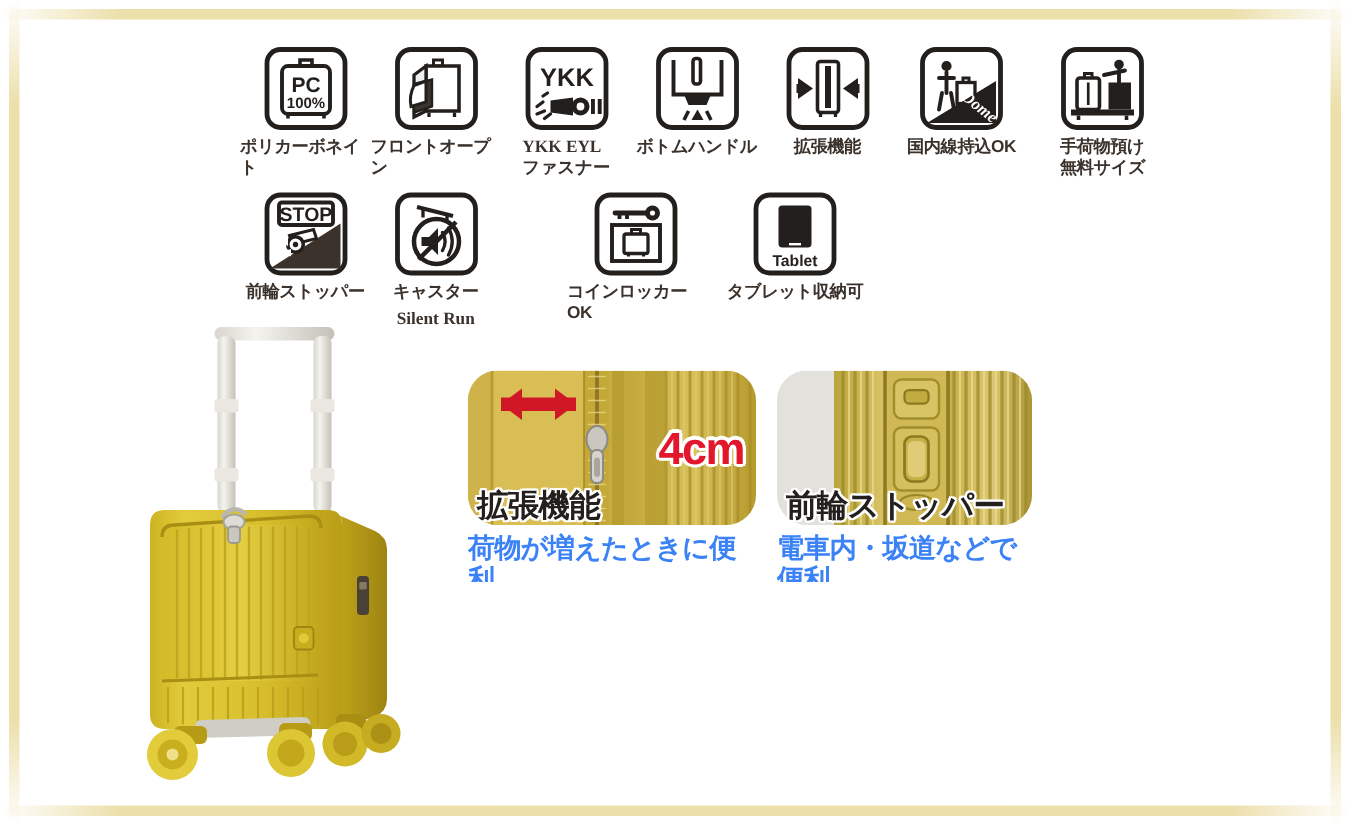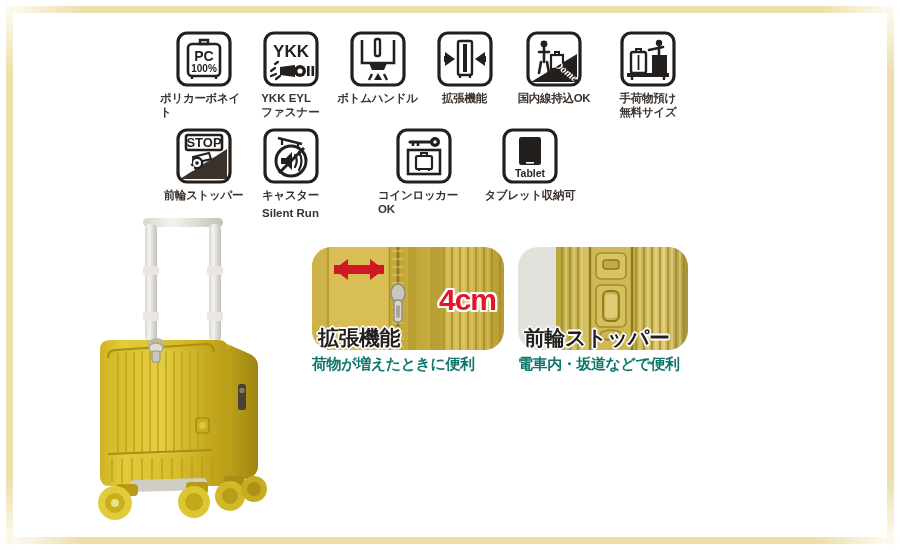--- a/index.html
+++ b/index.html
@@ -50,21 +50,21 @@
     display:flex; flex-direction:column; align-items:center;
   }
   .icon-box { width:58px; height:58px; }
   .icon-box svg { display:block; width:58px; height:58px; }
   .icon-label {
     margin-top:4px; 
     font-size:11.5px; font-weight:bold; color:#3b322c;
     line-height:1.18; letter-spacing:-0.3px;
     white-space:pre-line;
   }
-  .icon-label.latin { font-weight:bold; letter-spacing:0px; }
+  .icon-label.latin { font-weight:bold; letter-spacing:0px;font-family:Liberation Serif, serif; }
   
   .cell-w1 { width:96px !important; }
   .cell-w2 { width:92px !important; }
 
   
   #suitcase-photo {
     position:absolute; left:78px; top:208px; width:210px; height:312px;
   }
   #suitcase-photo svg { display:block; }
 
@@ -78,22 +78,22 @@
   .panel-photo svg { display:block; }
   .panel-title {
     position:absolute; left:6px; bottom:2px;
     font-size:21px; font-weight:bold; color:#231f1c;
     letter-spacing:-0.5px; line-height:1;
     text-shadow:
       1.6px 0 0 #fff, -1.6px 0 0 #fff, 0 1.6px 0 #fff, 0 -1.6px 0 #fff,
       1.2px 1.2px 0 #fff, -1.2px 1.2px 0 #fff, 1.2px -1.2px 0 #fff, -1.2px -1.2px 0 #fff;
   }
   .panel-caption {
-    margin-top:5px; font-size:15px; font-weight:bold;
-    color:#0f766e; letter-spacing:-0.4px; line-height:1.15;
+    margin-top:5px; font-size:18px; font-weight:bold;
+    color:#3b82f6; letter-spacing:-0.4px; line-height:1.15;
   }
   .measure-label {
     position:absolute; right:8px; top:38px;
     font-size:30px; font-weight:bold; color:#e2172b;
     letter-spacing:-1px; line-height:1;
     text-shadow:
       2.2px 0 0 #fff, -2.2px 0 0 #fff, 0 2.2px 0 #fff, 0 -2.2px 0 #fff,
       1.7px 1.7px 0 #fff, -1.7px 1.7px 0 #fff, 1.7px -1.7px 0 #fff, -1.7px -1.7px 0 #fff;
   }
 </style>
@@ -116,20 +116,34 @@
           <path d="M25 10h8v4h-8z" fill="none" stroke="#231f1c" stroke-width="2.4"></path>
           <rect x="13" y="14" width="32" height="32" rx="4" fill="none" stroke="#231f1c" stroke-width="2.6"></rect>
           <path d="M17 46v3M41 46v3" stroke="#231f1c" stroke-width="2.4"></path>
           <text x="29" y="31" font-family="Liberation Sans, sans-serif" font-size="14" font-weight="bold" fill="#231f1c" text-anchor="middle">PC</text>
           <text x="29" y="42" font-family="Liberation Sans, sans-serif" font-size="10" font-weight="bold" fill="#231f1c" text-anchor="middle">100%</text>
         </svg>
       </div>
       <div class="icon-label">ポリカーボネイト</div>
     </div>
 
+    <div class="icon-cell">
+      <div class="icon-box">
+        <svg viewBox="0 0 58 58">
+          <rect x="3" y="3" width="52" height="52" rx="9" fill="none" stroke="#231f1c" stroke-width="3.2"></rect>
+          <path d="M27 10h6v4h-6z" fill="none" stroke="#231f1c" stroke-width="2"></path>
+          <path d="M22 14 L44 14 L44 44 L22 44 Z" fill="#fff" stroke="#231f1c" stroke-width="2.4"></path>
+          <path d="M22 14 L14 20 L14 48 L22 44 Z" fill="#efefef" stroke="#231f1c" stroke-width="2.2"></path>
+          <path d="M14 26 L26 23 L26 41 L14 45 Z" fill="#3c352f" stroke="#231f1c" stroke-width="1.6"></path>
+          <path d="M14 27 C12 31 11 36 12 41 L22 38 L22 24 Z" fill="#fff" stroke="#231f1c" stroke-width="2"></path>
+          <path d="M24 45v3M41 45v3" stroke="#231f1c" stroke-width="2.2"></path>
+        </svg>
+      </div>
+      <div class="icon-label">フロントオープン</div>
+    </div>
 
     <div class="icon-cell">
       <div class="icon-box">
         <svg viewBox="0 0 58 58">
           <rect x="3" y="3" width="52" height="52" rx="9" fill="none" stroke="#231f1c" stroke-width="3.2"></rect>
           <text x="29" y="27" font-family="Liberation Sans, sans-serif" font-size="17" font-weight="bold" fill="#231f1c" text-anchor="middle">YKK</text>
           <path d="M9 41 l4-3 M9 46 l5-2 M13 34 l3-2 M14 49 l4-3" stroke="#231f1c" stroke-width="2.2" stroke-linecap="round"></path>
           <path d="M18 37 L33 35 L33 47 L18 45 Z" fill="#231f1c"></path>
           <circle cx="38" cy="41" r="6" fill="#231f1c"></circle>
           <circle cx="38" cy="41" r="2.6" fill="#fff"></circle>

